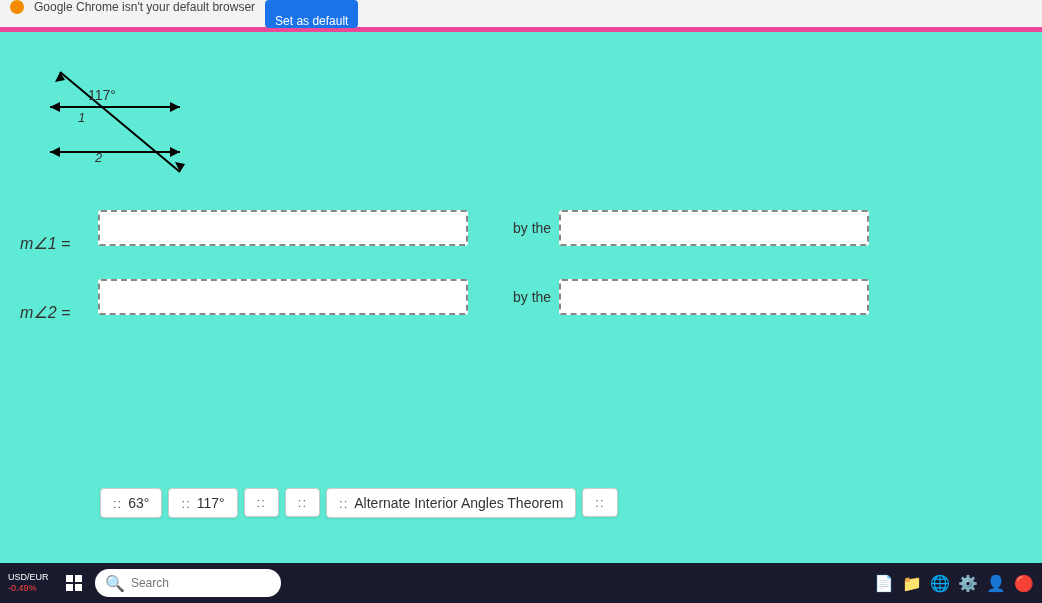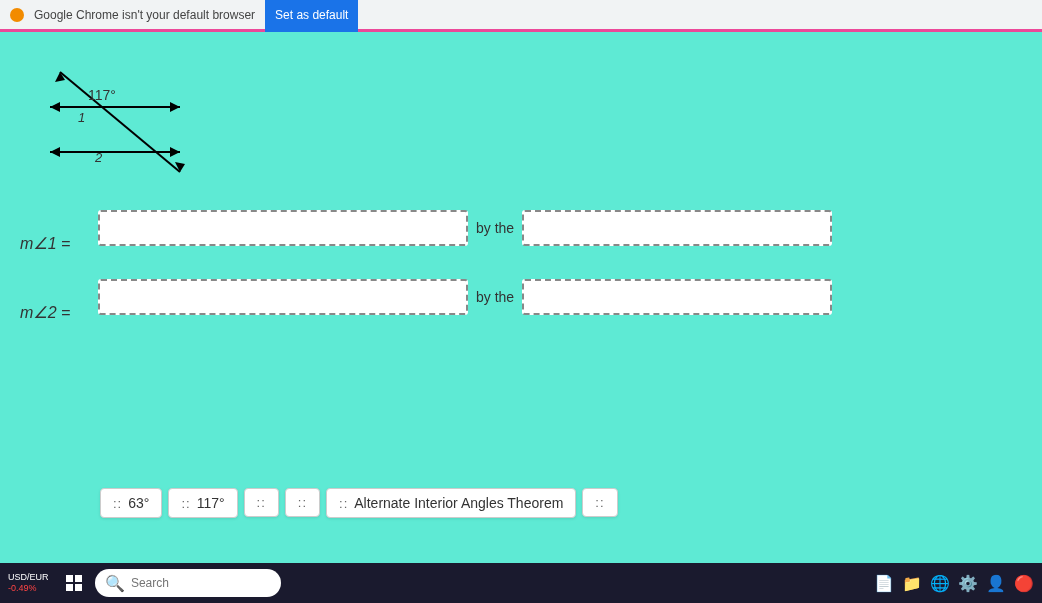--- a/index.html
+++ b/index.html
@@ -11,24 +11,23 @@
       overflow: hidden;
       position: relative;
     }
 
     
     .browser-bar {
       width: 100%;
       height: 32px;
       background: #f1f3f4;
       display: flex;
-      align-items: center;
       padding: 0 10px;
       gap: 10px;
-      border-bottom: 3px solid #ec4899;
+      border-bottom: 5px solid #ec4899;
     }
     .browser-bar-text {
       font-size: 12px;
       color: #444;
     }
     .set-default-btn {
       background: #1a73e8;
       color: white;
       border: none;
       border-radius: 4px;
@@ -89,20 +88,21 @@
       background: white;
       height: 36px;
       width: 370px;
       border-radius: 3px;
     }
 
     .by-the-label {
       font-size: 14px;
       color: #333;
       white-space: nowrap;
+      margin-left: 37px;
     }
 
     .theorem-box {
       border: 2px dashed #888;
       background: white;
       height: 36px;
       width: 310px;
       border-radius: 3px;
     }
 

